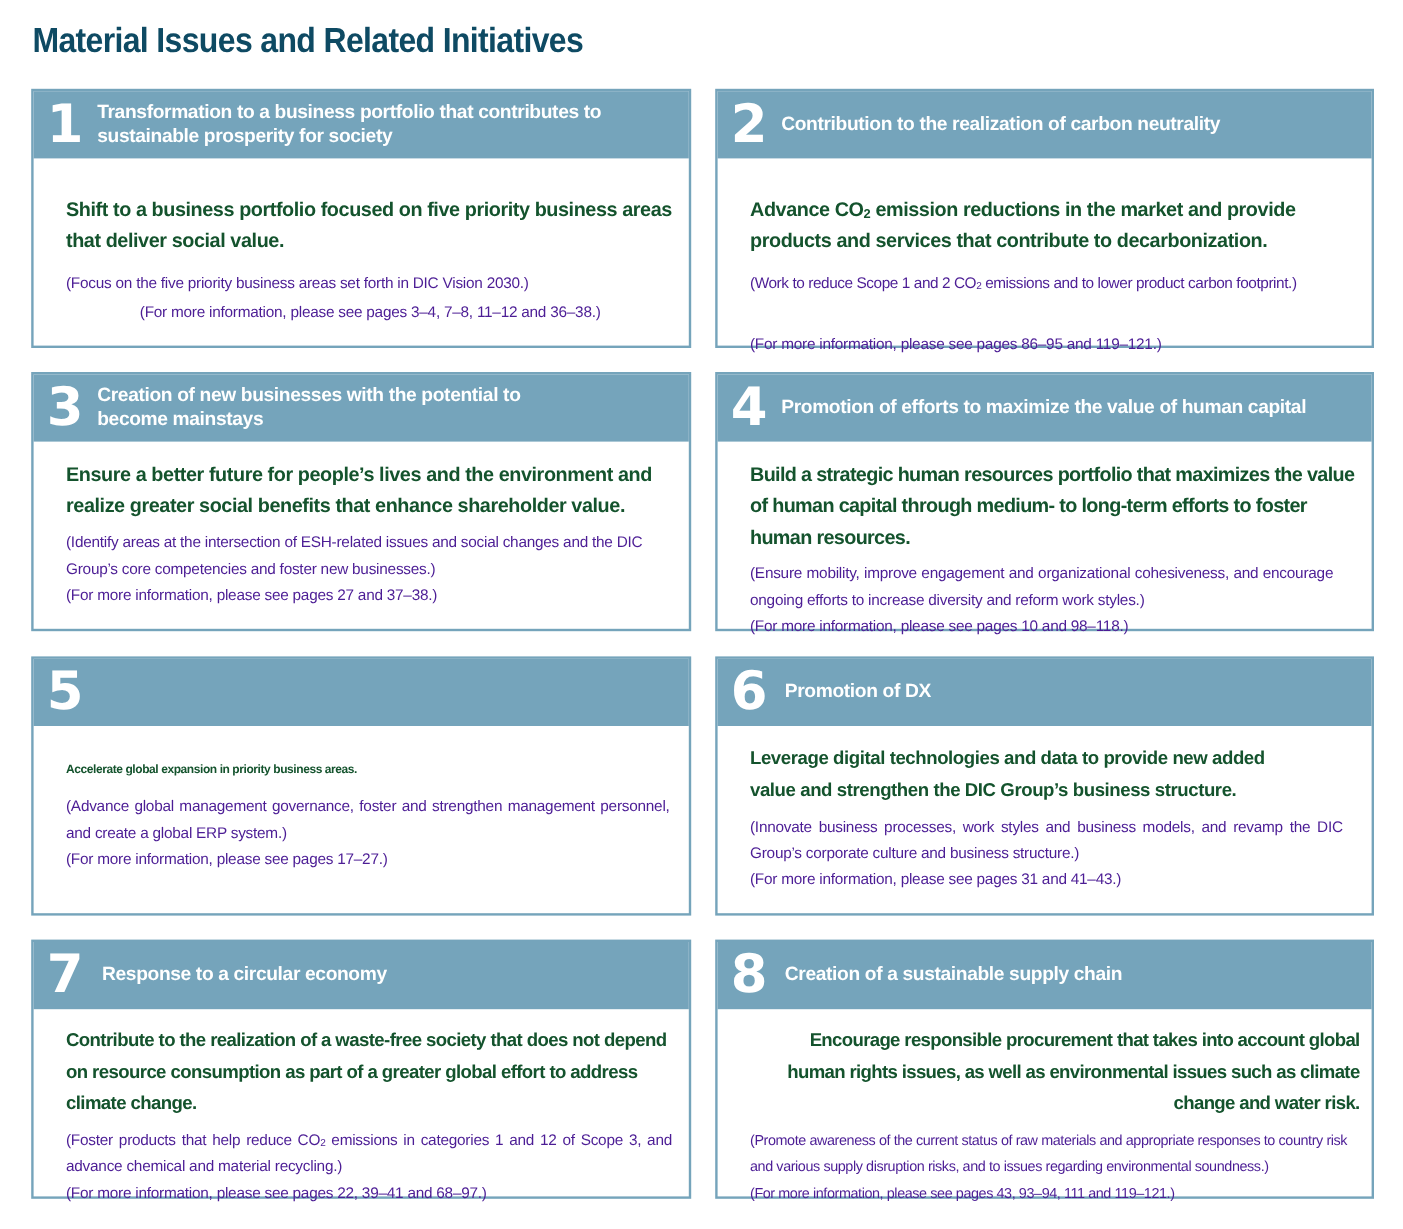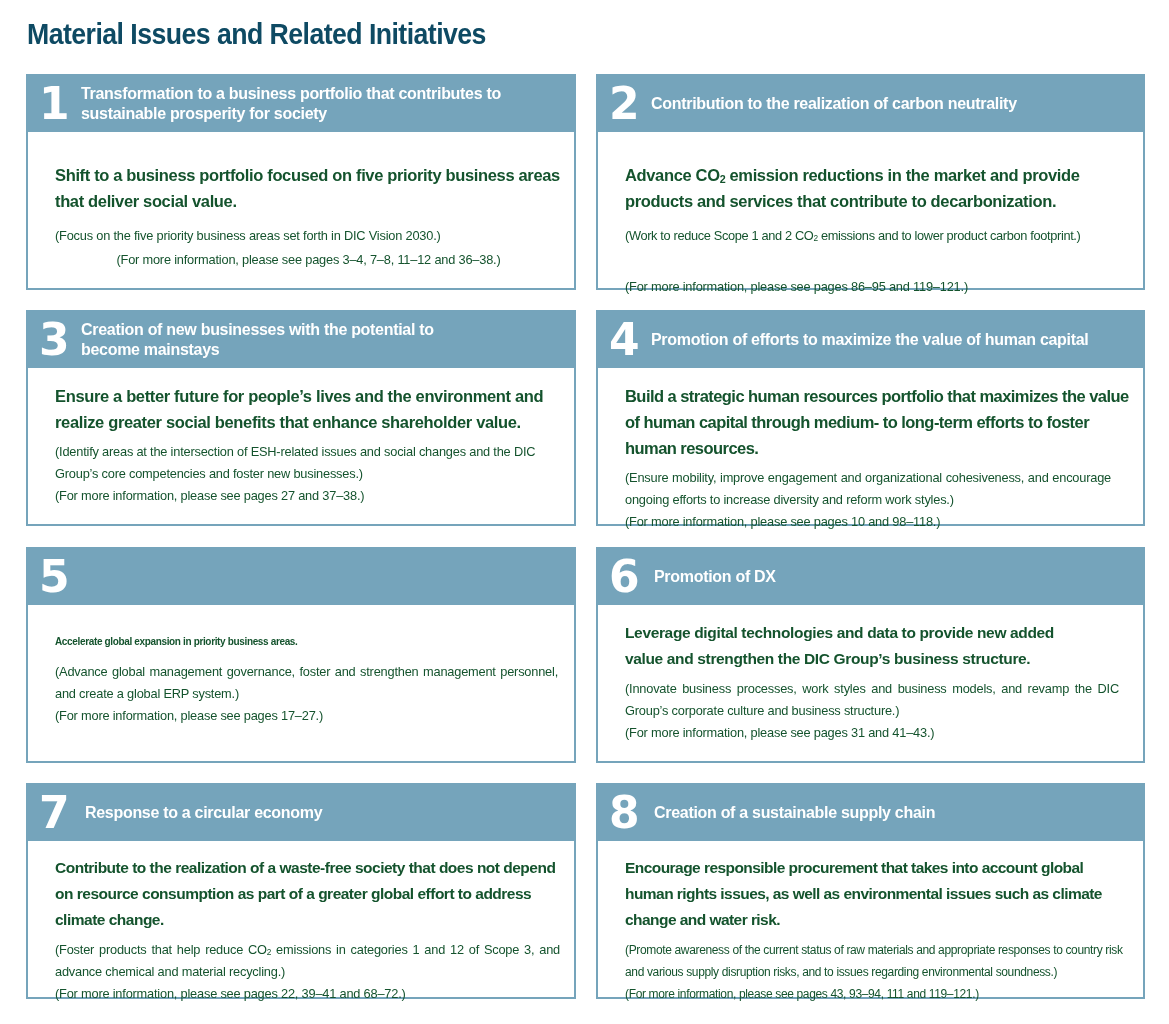--- a/index.html
+++ b/index.html
@@ -34,21 +34,21 @@
       letter-spacing: -0.3px;
     }
     .card-body {
       position: absolute; left: 27px; right: 12px;
     }
     .card-lead {
       font-size: 16.5px; line-height: 26px; font-weight: bold; color: #14532d;
       letter-spacing: -0.35px; margin: 0 0 6px 0;
     }
     .card-note {
-      font-size: 12.8px; line-height: 22px; color: #14532d; margin: 0;
+      font-size: 12.8px; line-height: 22px; color: #4c1d95; margin: 0;
       letter-spacing: -0.2px;
     }
     .card-note.justify { text-align: justify; text-align-last: left; }
     .card-note.small { font-size: 12px; letter-spacing: -0.35px; }
     sub.sub { font-size: 0.65em; vertical-align: -0.15em; line-height: 0; }
   </style>
 </head>
 <body>
 
 <div class="page-title">Material Issues and Related Initiatives</div>
@@ -125,27 +125,27 @@
 </div>
 
 <div class="card" style="left:26px; top:783px; width:550px; height:216px;">
   <div class="card-header">
     <div class="card-num">7</div>
     <div class="card-title" style="left:57px;">Response to a circular economy</div>
   </div>
   <div class="card-body" style="top:70px; right:14px;">
     <p class="card-lead" style="font-size:15.5px; letter-spacing:-0.5px;">Contribute to the realization of a waste-free society that does not depend on resource consumption as part of a greater global effort to address climate change.</p>
     <p class="card-note justify"><span>(Foster products that help reduce CO</span><sub class="sub">2</sub><span> emissions in categories 1 and 12 of Scope 3, and advance chemical and material recycling.)</span></p>
-    <p class="card-note">(For more information, please see pages 22, 39–41 and 68–72.)</p>
+    <p class="card-note">(For more information, please see pages 22, 39–41 and 68–97.)</p>
   </div>
 </div>
 
 <div class="card" style="left:596px; top:783px; width:549px; height:216px;">
   <div class="card-header">
     <div class="card-num">8</div>
     <div class="card-title" style="left:56px;">Creation of a sustainable supply chain</div>
   </div>
   <div class="card-body" style="top:70px; right:10px;">
-    <p class="card-lead" style="font-size:15.5px; letter-spacing:-0.55px;">Encourage responsible procurement that takes into account global human rights issues, as well as environmental issues such as climate change and water risk.</p>
+    <p class="card-lead" style="font-size:15.5px; letter-spacing:-0.55px;text-align:right;">Encourage responsible procurement that takes into account global human rights issues, as well as environmental issues such as climate change and water risk.</p>
     <p class="card-note small">(Promote awareness of the current status of raw materials and appropriate responses to country risk and various supply disruption risks, and to issues regarding environmental soundness.)</p>
     <p class="card-note small">(For more information, please see pages 43, 93–94, 111 and 119–121.)</p>
   </div>
 </div>
 
 </body></html>

